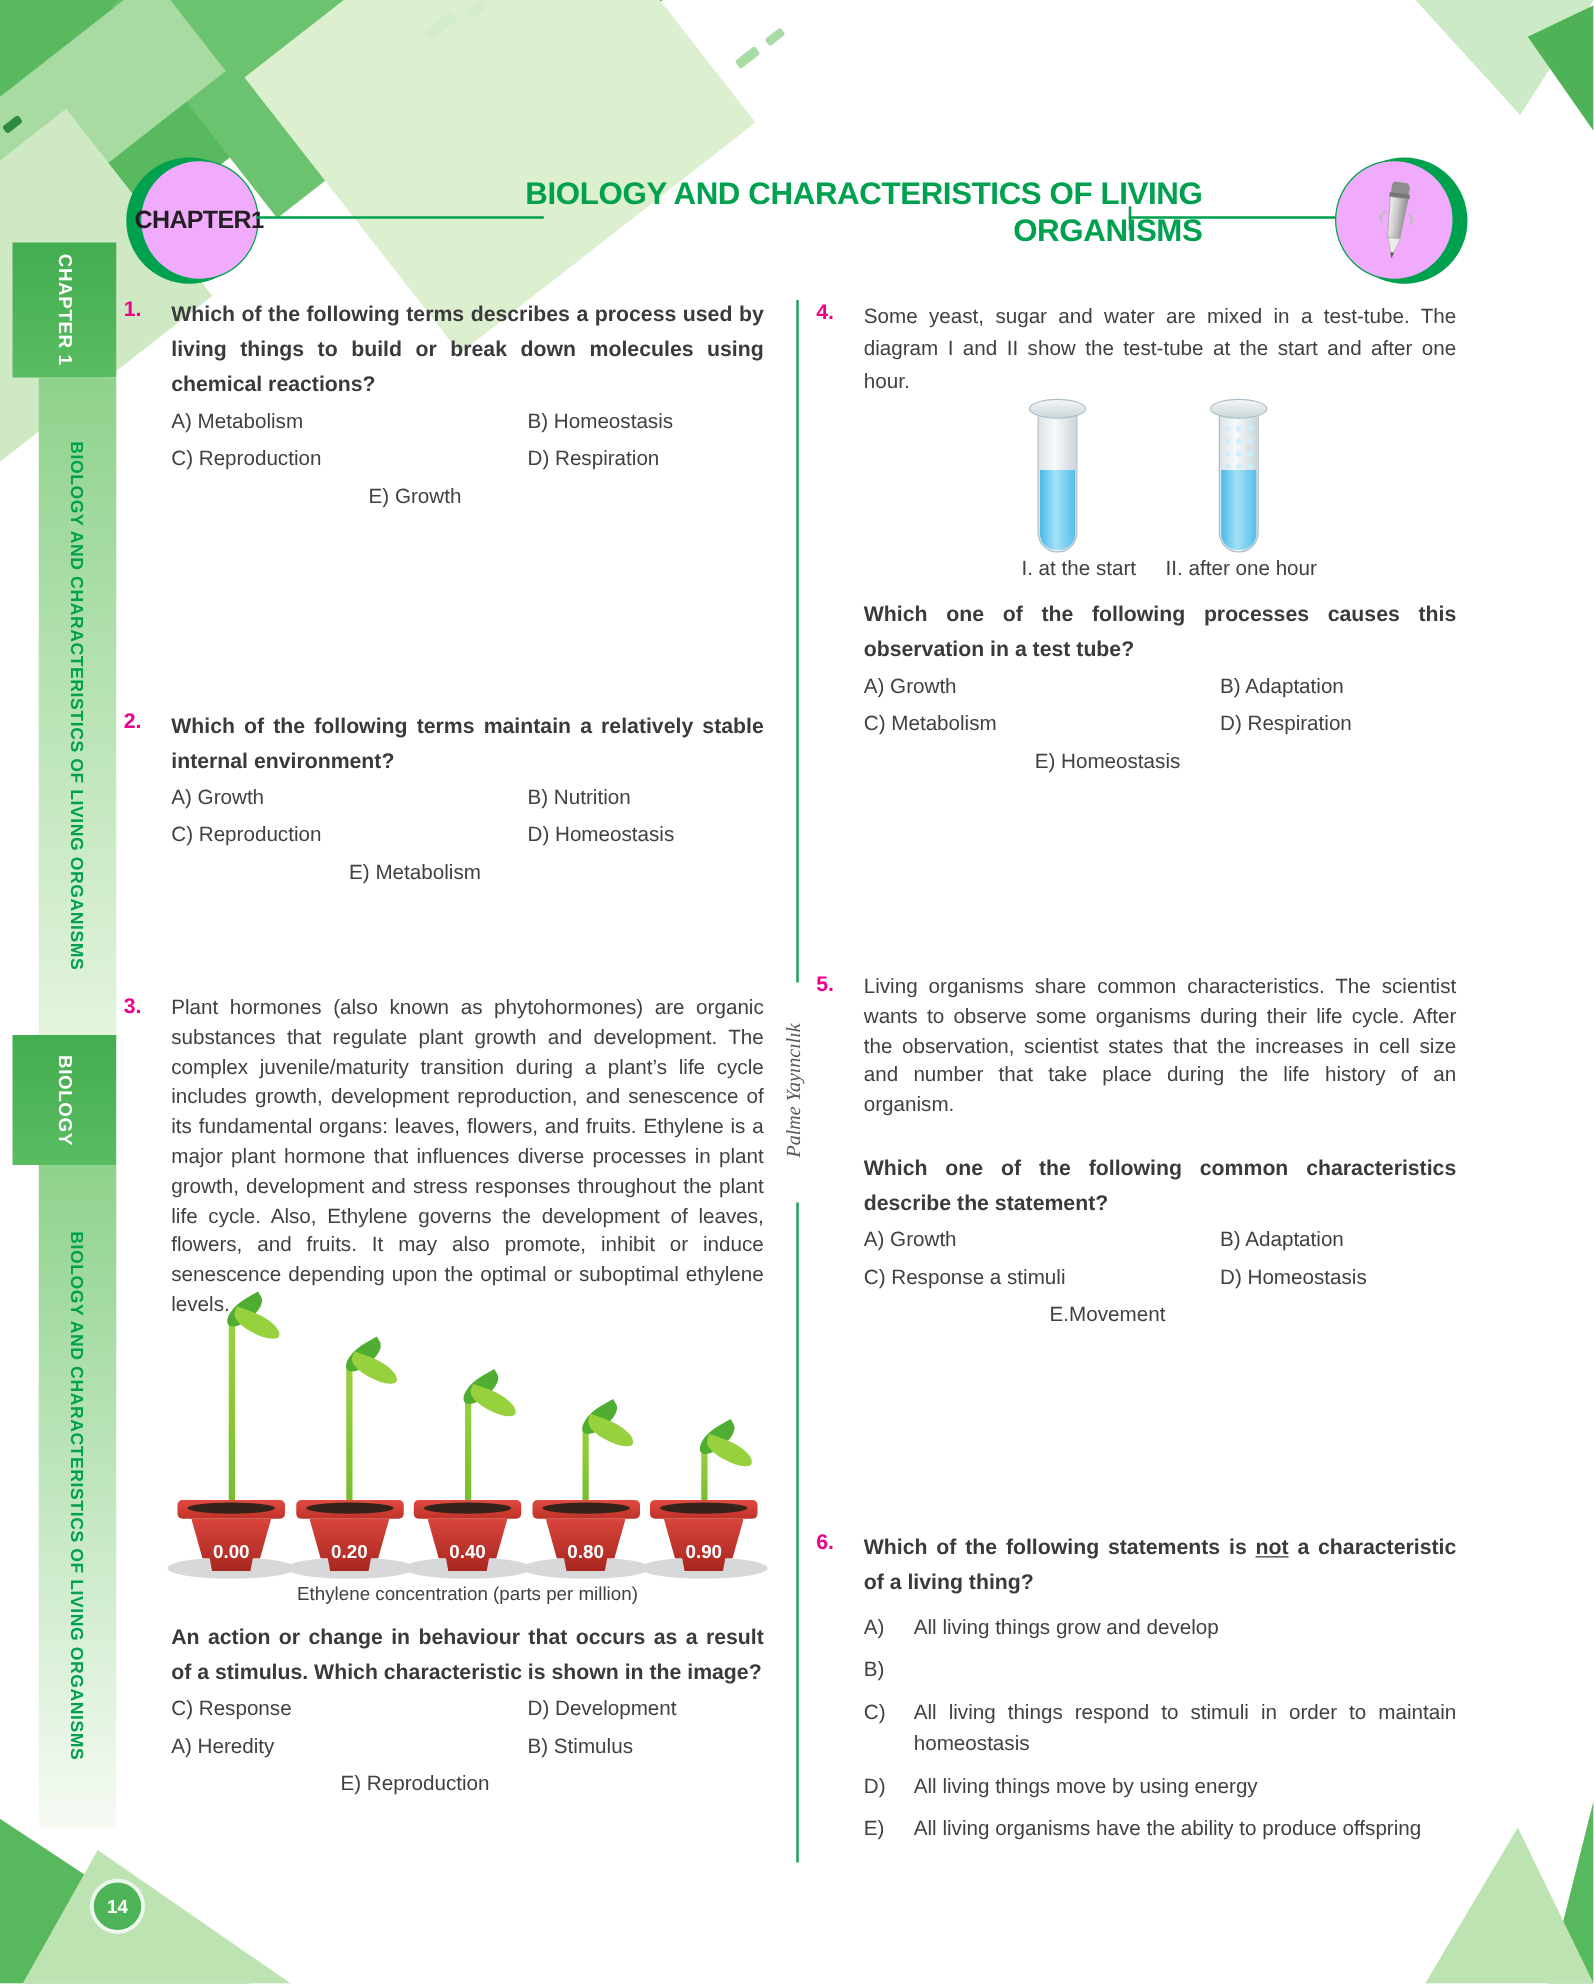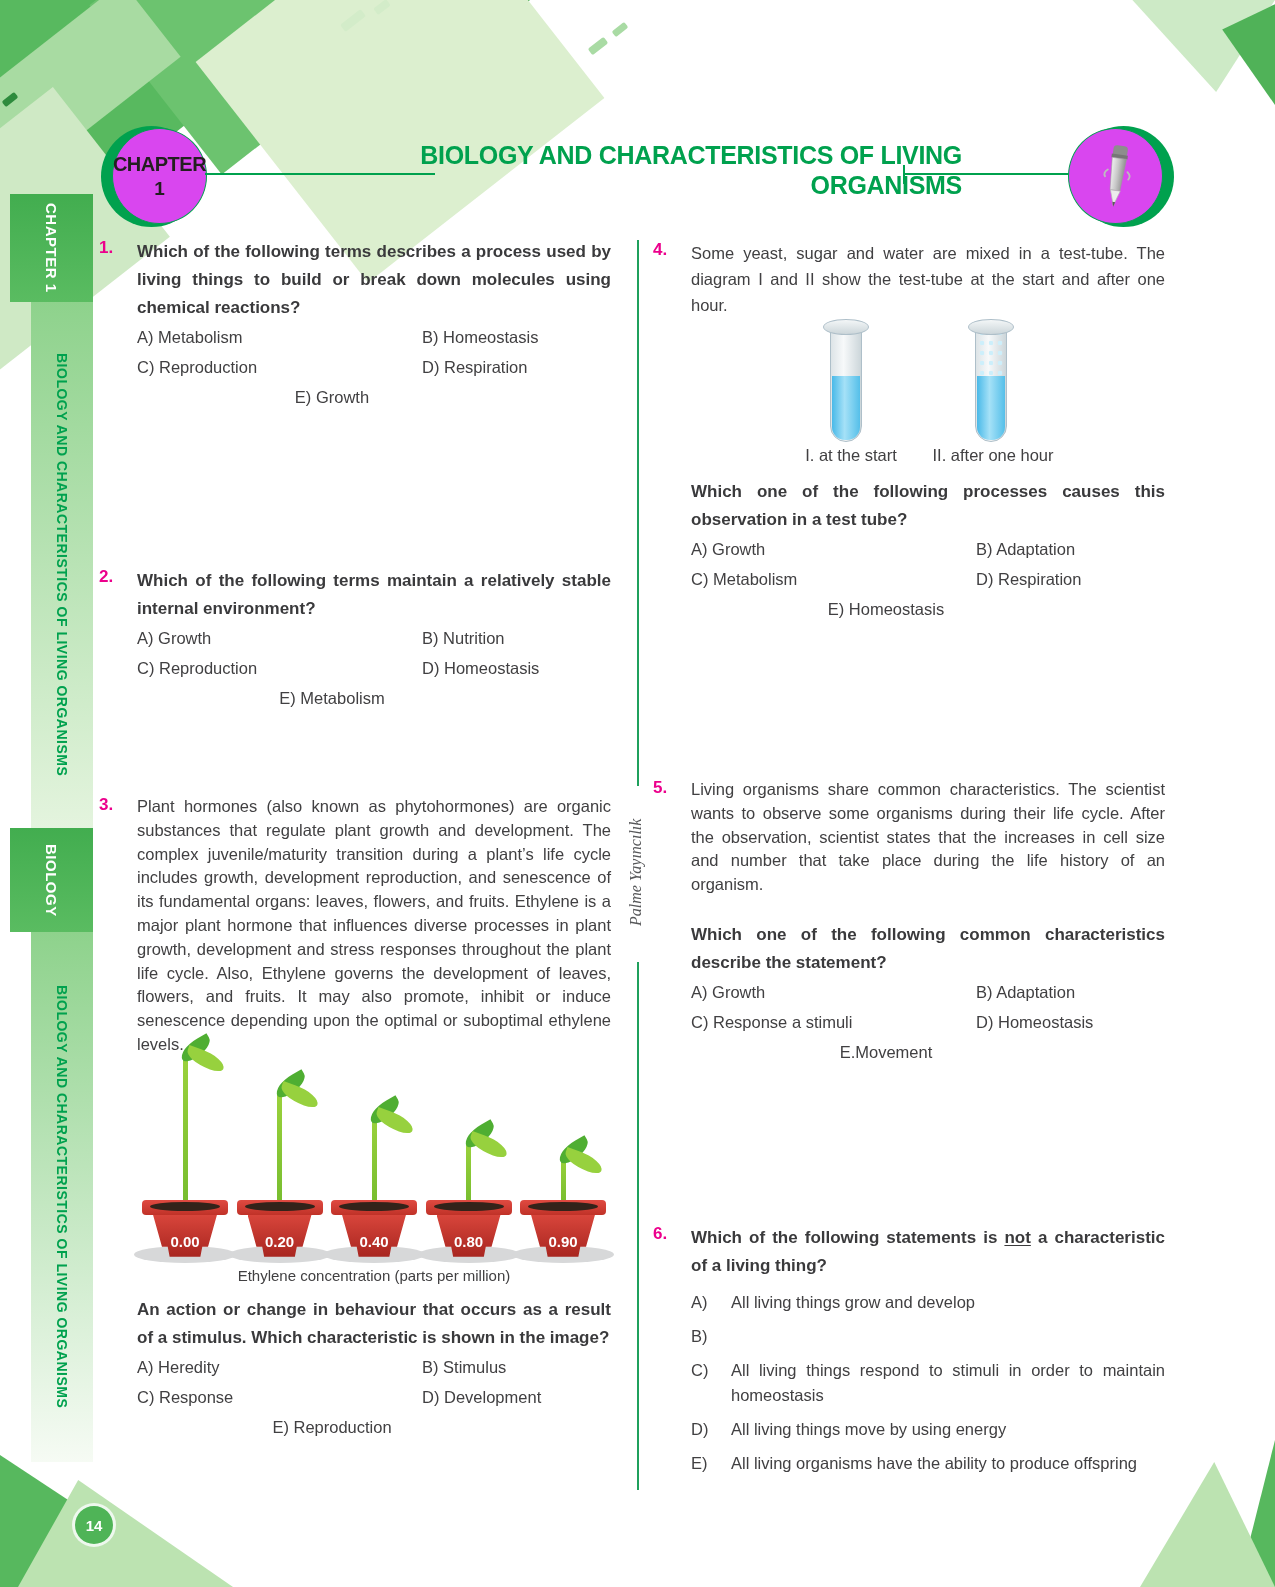--- a/index.html
+++ b/index.html
@@ -21,22 +21,22 @@
   .sb-dark{left:10px;top:194px;width:83px;height:108px;background:linear-gradient(180deg,#42ad4f,#5abc61);}
   .sb-dark2{left:10px;top:828px;width:83px;height:104px;background:linear-gradient(180deg,#42ad4f,#5abc61);}
   .sb-band1{left:31px;top:302px;width:62px;height:526px;background:linear-gradient(180deg,#8ed28c,#e4f4de);}
   .sb-band2{left:31px;top:932px;width:62px;height:530px;background:linear-gradient(180deg,#8ed28c,#f6fbf4);}
   .vtext{writing-mode:vertical-rl;display:flex;align-items:center;justify-content:center;width:100%;height:100%;
          font-weight:bold;letter-spacing:.5px;}
   .sb-dark .vtext,.sb-dark2 .vtext{color:#ffffff;font-size:15px;}
   .sb-band1 .vtext,.sb-band2 .vtext{color:#00a14e;font-size:14px;}
   
   .badge-outer{border-radius:50%;background:#00a14e;}
-  .badge-inner{border-radius:50%;background:#d946ef;border:1.5px solid #00a14e;
-               display:flex;flex-direction:column;align-items:center;justify-content:center;text-align:center;}
+  .badge-inner{border-radius:50%;background:#f0abfc;border:1.5px solid #00a14e;
+               display:flex;align-items:center;justify-content:center;text-align:center;}
   .ch-word{font-weight:bold;font-size:20px;color:#231f20;letter-spacing:-.5px;}
   .ch-num{font-weight:bold;font-size:19px;color:#231f20;margin-top:2px;}
   .title{left:350px;top:140px;width:612px;text-align:right;color:#00a14e;font-weight:bold;
          font-size:25px;line-height:30px;letter-spacing:-.3px;}
   .hline{background:#00a14e;}
   
   .vline{width:2px;background:#1fa05c;}
   .brand{left:616px;top:788px;width:40px;height:168px;display:flex;align-items:center;justify-content:center;
          writing-mode:vertical-rl;transform:rotate(180deg);font-family:"Liberation Serif",serif;
          font-style:italic;font-size:16px;color:#57585a;}
@@ -288,26 +288,26 @@
               <div class="pot-body">
                 <span class="pot-label">0.90</span>
               </div>
             </div>
         </div>
       </div>
       <div class="fig-cap">Ethylene concentration (parts per million)</div>
       <p class="stem" style="margin-top:12px;">An action or change in behaviour that occurs as a result of a stimulus. Which characteristic is shown in the image?</p>
       <div class="opts">
         <div class="oprow">
+            <span>C) Response</span>
+            <span>D) Development</span>
+          </div>
+        <div class="oprow">
             <span>A) Heredity</span>
             <span>B) Stimulus</span>
-          </div>
-        <div class="oprow">
-            <span>C) Response</span>
-            <span>D) Development</span>
           </div>
         <div class="opte">E) Reproduction</div>
       </div>
     </div>
   </div>
 
   <div class="q" style="left:653px;top:240px;">
     <div class="qnum">4.</div>
     <div class="qbody">
       <p class="para p4">Some yeast, sugar and water are mixed in a test-tube. The diagram I and II show the test-tube at the start and after one hour.</p>
@@ -316,21 +316,21 @@
           <div class="tube-glass"></div>
           <div class="tube-liquid"></div>
           <div class="tube-rim"></div>
         </div>
         <div class="tube" style="left:284px;">
           <div class="tube-glass"></div>
           <div class="bubbles"></div>
           <div class="tube-liquid"></div>
           <div class="tube-rim"></div>
         </div>
-        <span class="tube-cap" style="left:160px;text-align:center;">I. at the start</span>
+        <span class="tube-cap" style="left:172px;text-align:center;">I. at the start</span>
         <span class="tube-cap" style="left:302px;">II. after one hour</span>
       </div>
       <p class="stem" style="margin-top:6px;">Which one of the following processes causes this observation in a test tube?</p>
       <div class="opts">
         <div class="oprow">
             <span>A) Growth</span>
             <span>B) Adaptation</span>
           </div>
         <div class="oprow">
             <span>C) Metabolism</span>

